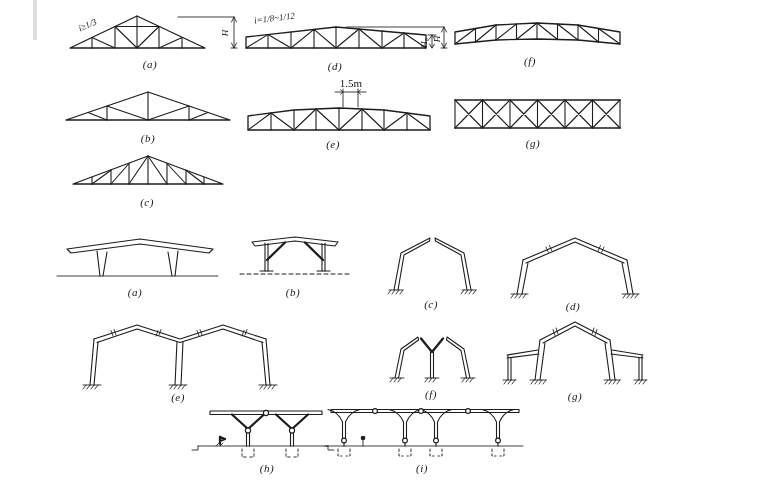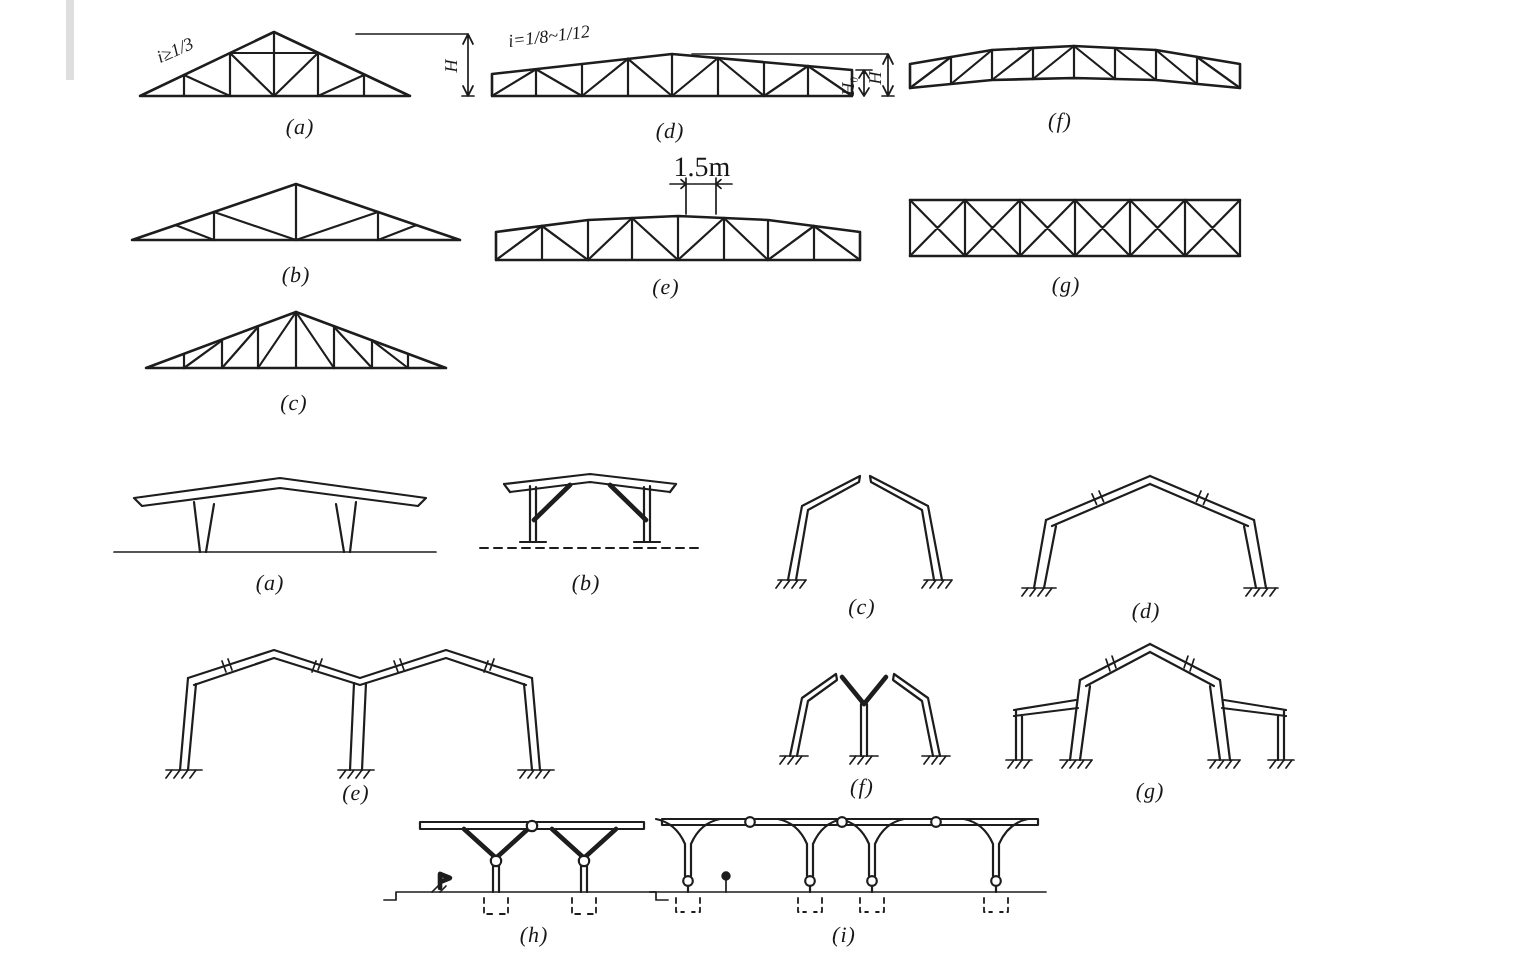--- a/index.html
+++ b/index.html
@@ -6,21 +6,21 @@
   .page{position:relative;width:768px;height:480px;background:#ffffff;overflow:hidden;
         font-family:"Liberation Serif","DejaVu Serif",serif;}
   .fig{position:absolute;}
   .fig svg{position:absolute;left:0;top:0;overflow:visible;}
   .fig-label{position:absolute;transform:translateX(-50%);font-style:italic;
              font-size:11px;color:#171717;letter-spacing:.5px;white-space:nowrap;}
   .anno{position:absolute;font-style:italic;font-size:9px;color:#171717;white-space:nowrap;}
   .rot-chord{transform:rotate(-24deg);}
   .rot-slight{transform:rotate(-7deg);}
   .dim-rot{transform:rotate(-90deg);}
-  .dim-plain{font-style:normal;font-size:14px;transform:translateX(-50%);}
+  .dim-plain{font-style:normal;font-size:11px;transform:translateX(-50%);}
   .streak{position:absolute;background:#dedede;}
   svg path{fill:none;stroke:#1d1d1d;stroke-width:1.3;stroke-linecap:round;stroke-linejoin:round;}
   svg path.thin{stroke-width:0.85;}
   svg path.dbl{stroke-width:1.1;}
   svg path.thick{stroke-width:2.3;}
   svg path.dash{stroke-dasharray:4,3;stroke-width:1;}
   svg path.dash2{stroke-dasharray:2.5,2.3;stroke-width:0.9;}
   svg circle{fill:#ffffff;stroke:#1d1d1d;stroke-width:1.1;}
   svg circle.solid{fill:#1d1d1d;}
 </style>

